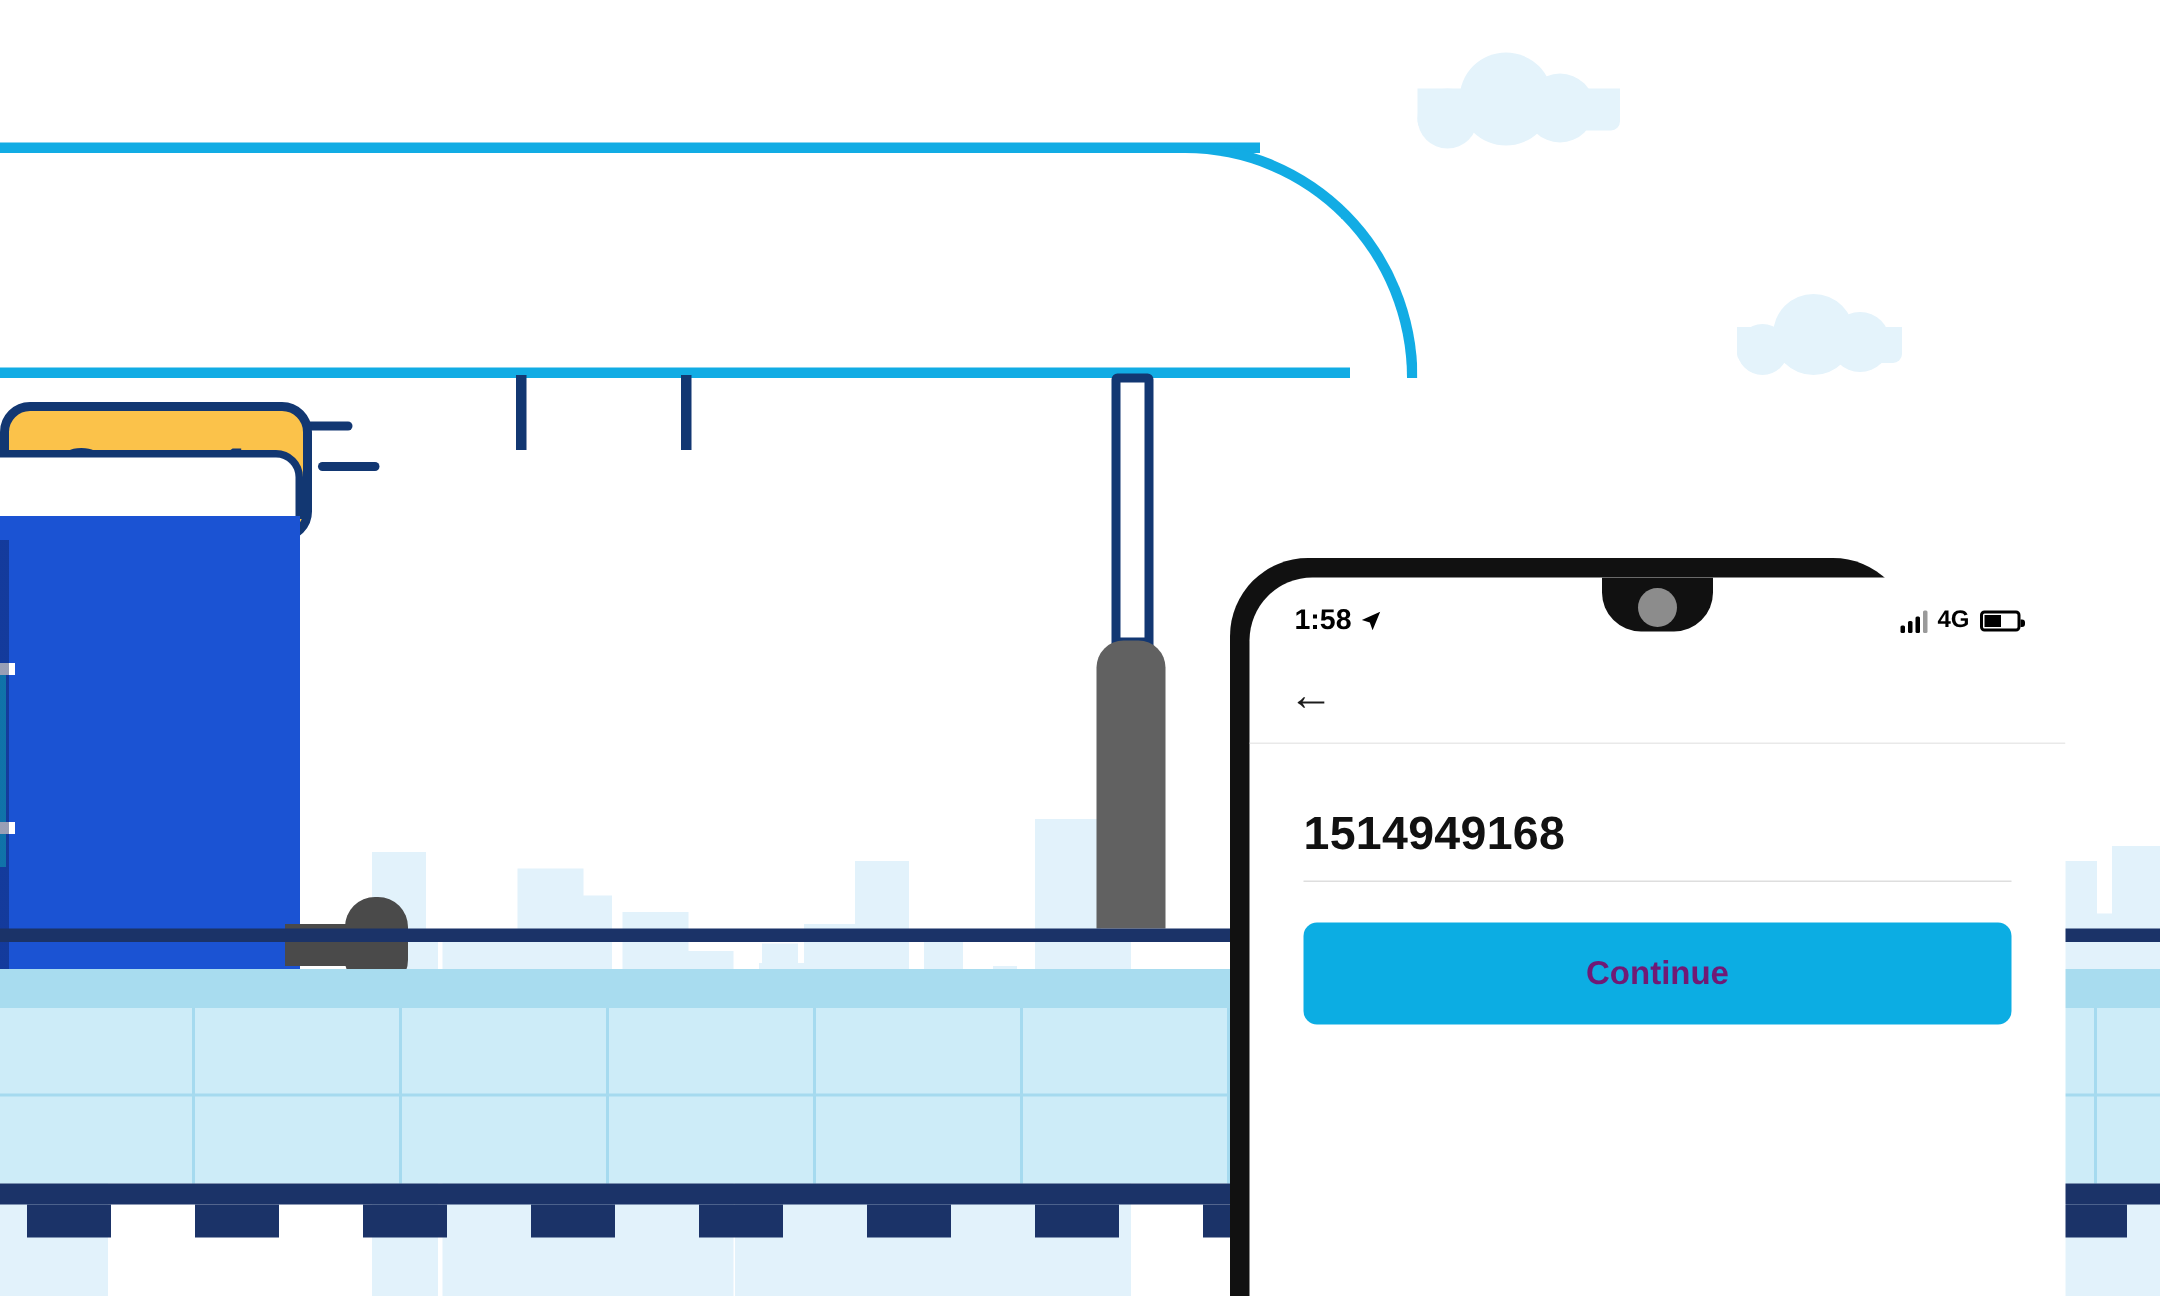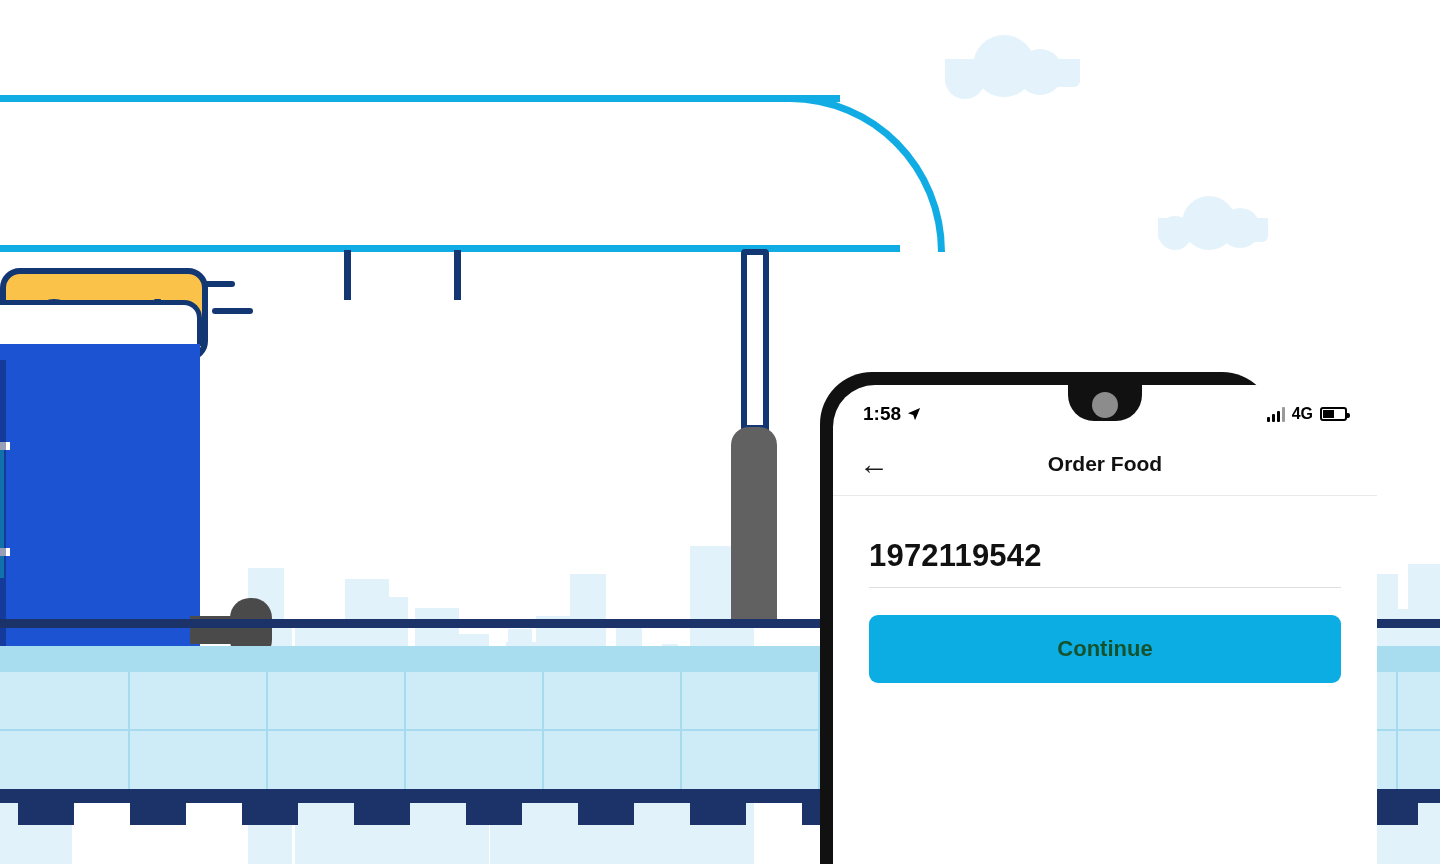--- a/index.html
+++ b/index.html
@@ -106,21 +106,21 @@
   #appbar .title { position:absolute; left:0; right:0; text-align:center;
       font-size:21px; font-weight:bold; color:#111; pointer-events:none; }
   #divider { height:1px; background:#e9e9e9; margin:0; }
 
   #form { padding:30px 36px 0 36px; }
   #pnr-label { font-size:17px; color:#7d7d7d; }
   #pnr-value { font-size:31px; font-weight:bold; color:#111; margin-top:12px; letter-spacing:.2px; }
   #pnr-underline { height:1px; background:#dedede; margin-top:13px; }
   #continue-btn { margin-top:27px; height:68px; background:#0CADE3; border-radius:9px;
       display:flex; align-items:center; justify-content:center;
-      color:#14532d; font-size:22px; font-weight:bold; }
+      color:#701a75; font-size:22px; font-weight:bold; }
 </style>
 </head>
 <body>
 
 <div id="stage">
 
   <div class="cloud" style="left:945px; top:35px; width:135px; height:52px;">
     <div class="lump" style="left:28px; top:0; width:62px; height:62px;"></div>
     <div class="lump" style="left:72px; top:14px; width:46px; height:46px;"></div>
     <div class="lump" style="left:0px; top:24px; width:40px; height:40px;"></div>
@@ -254,26 +254,25 @@
           </span>
           <span class="net">4G</span>
           <span class="batt">
             <span class="fill"></span>
           </span>
         </div>
       </div>
 
       <div id="appbar">
         <span id="back-arrow">←</span>
-        <span class="title">Order Food</span>
       </div>
       <div id="divider"></div>
 
       <div id="form">
-        <div id="pnr-value" placeholder="Enter PNR">1972119542</div>
+        <div id="pnr-value" placeholder="Enter PNR">1514949168</div>
         <div id="pnr-underline"></div>
         <div id="continue-btn">Continue</div>
       </div>
 
     </div>
   </div>
 
 </div>
 
 </body></html>

